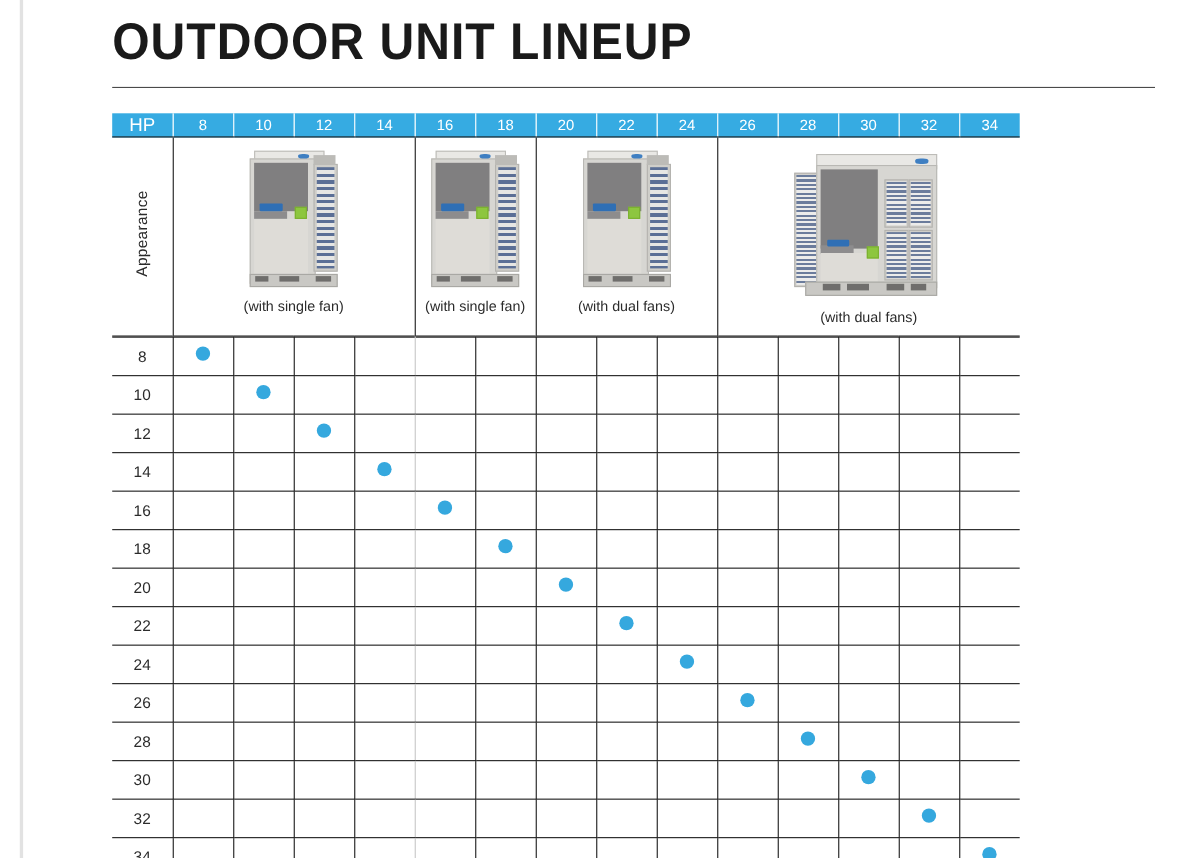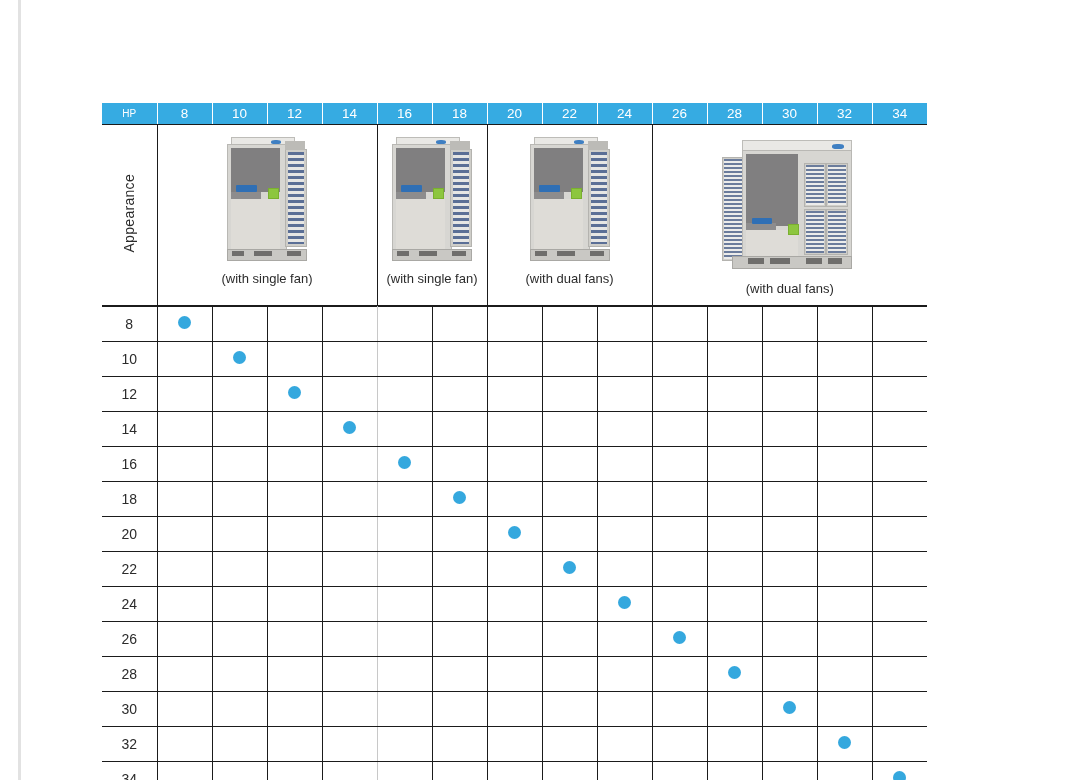--- a/index.html
+++ b/index.html
@@ -75,21 +75,21 @@
     background: #36ABE2;
     color: #ffffff;
     font-size: 13.5px;
     text-align: center;
     height: 21px;
     line-height: 21px;
     border-right: 1.5px solid #ffffff;
     border-bottom: 1.5px solid #1b1b1b;
   }
   .hdr:last-child { border-right: none; }
-  .hdr-hp { font-size: 10px; }
+  .hdr-hp { font-size: 17px; }
 
   
   .appearance-label-cell {
     width: 55px;
     border-right: 1.4px solid #1b1b1b;
     vertical-align: middle;
     text-align: center;
     height: 180px;
   }
   .appearance-label {
@@ -240,20 +240,24 @@
     background: #bcbbb7;
   }
 </style>
 </head>
 <body>
 
 <div id="page">
 
   <div class="margin-rule"></div>
 
+  <div class="title-block">
+    <div class="page-title">OUTDOOR UNIT LINEUP</div>
+    <div class="title-rule"></div>
+  </div>
 
   <table class="lineup-table">
     <colgroup>
       <col style="width:55px">
       <col style="width:55px">
         <col style="width:55px">
         <col style="width:55px">
         <col style="width:55px">
       <col style="width:55px">
         <col style="width:55px">

